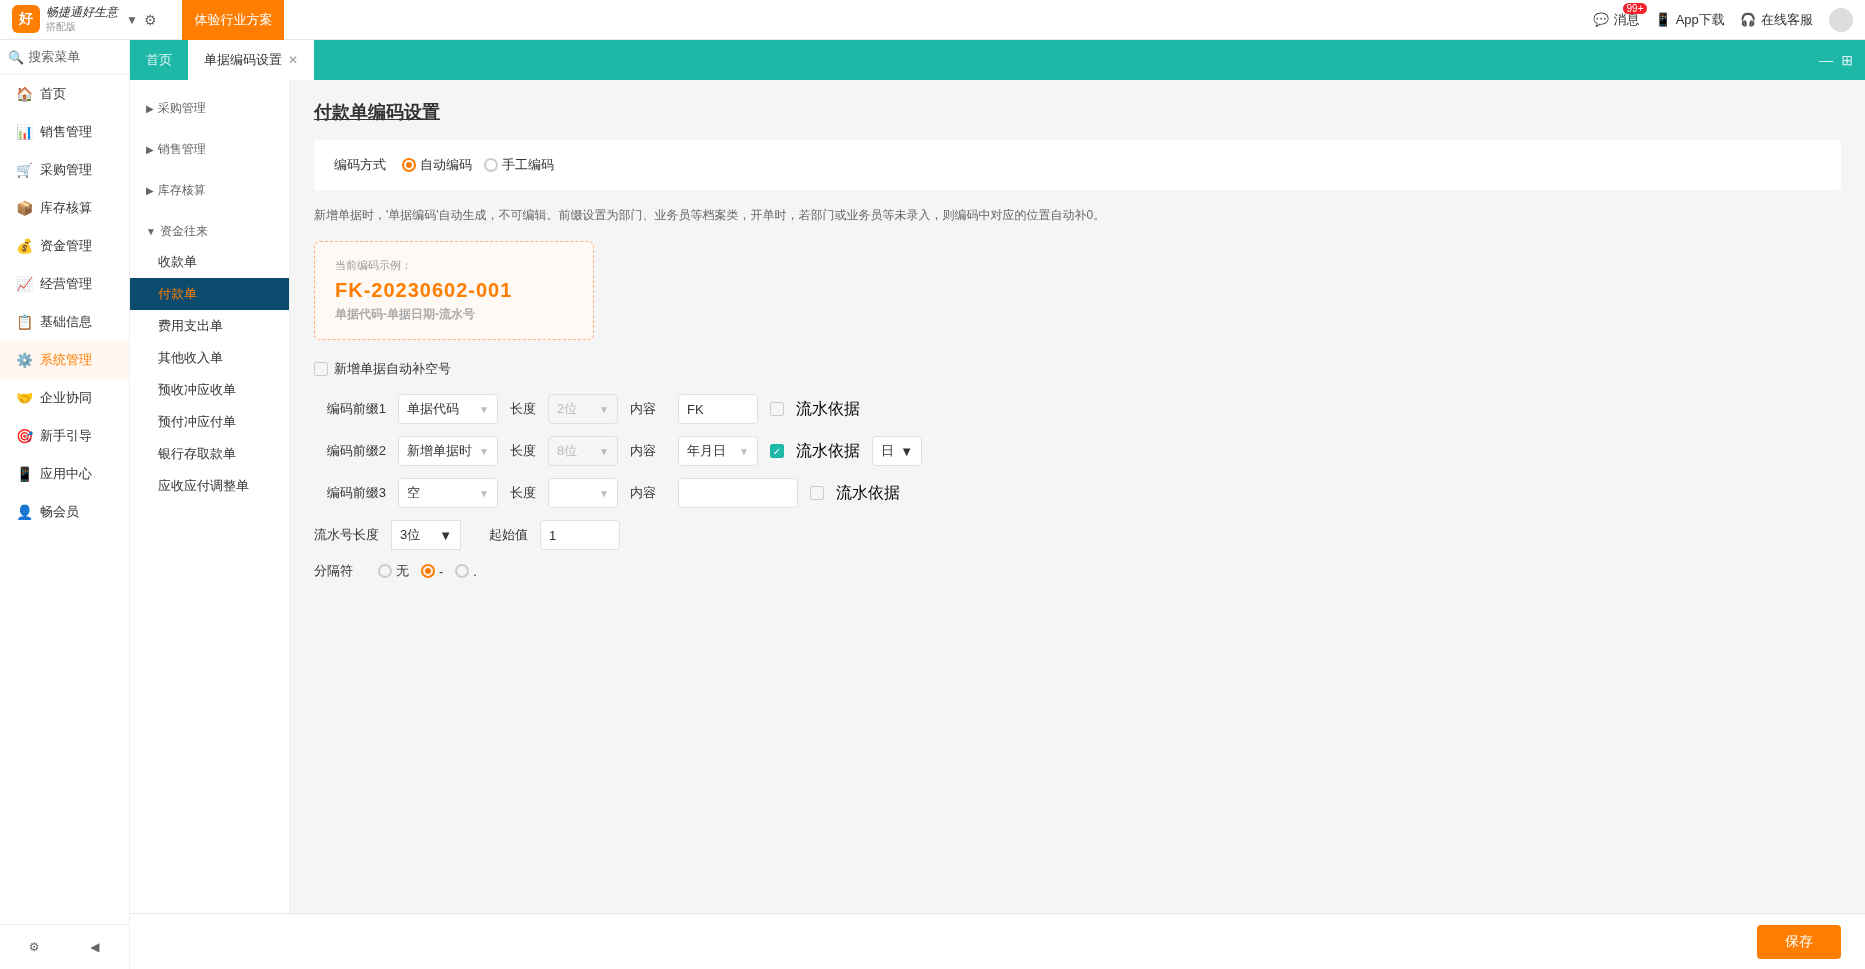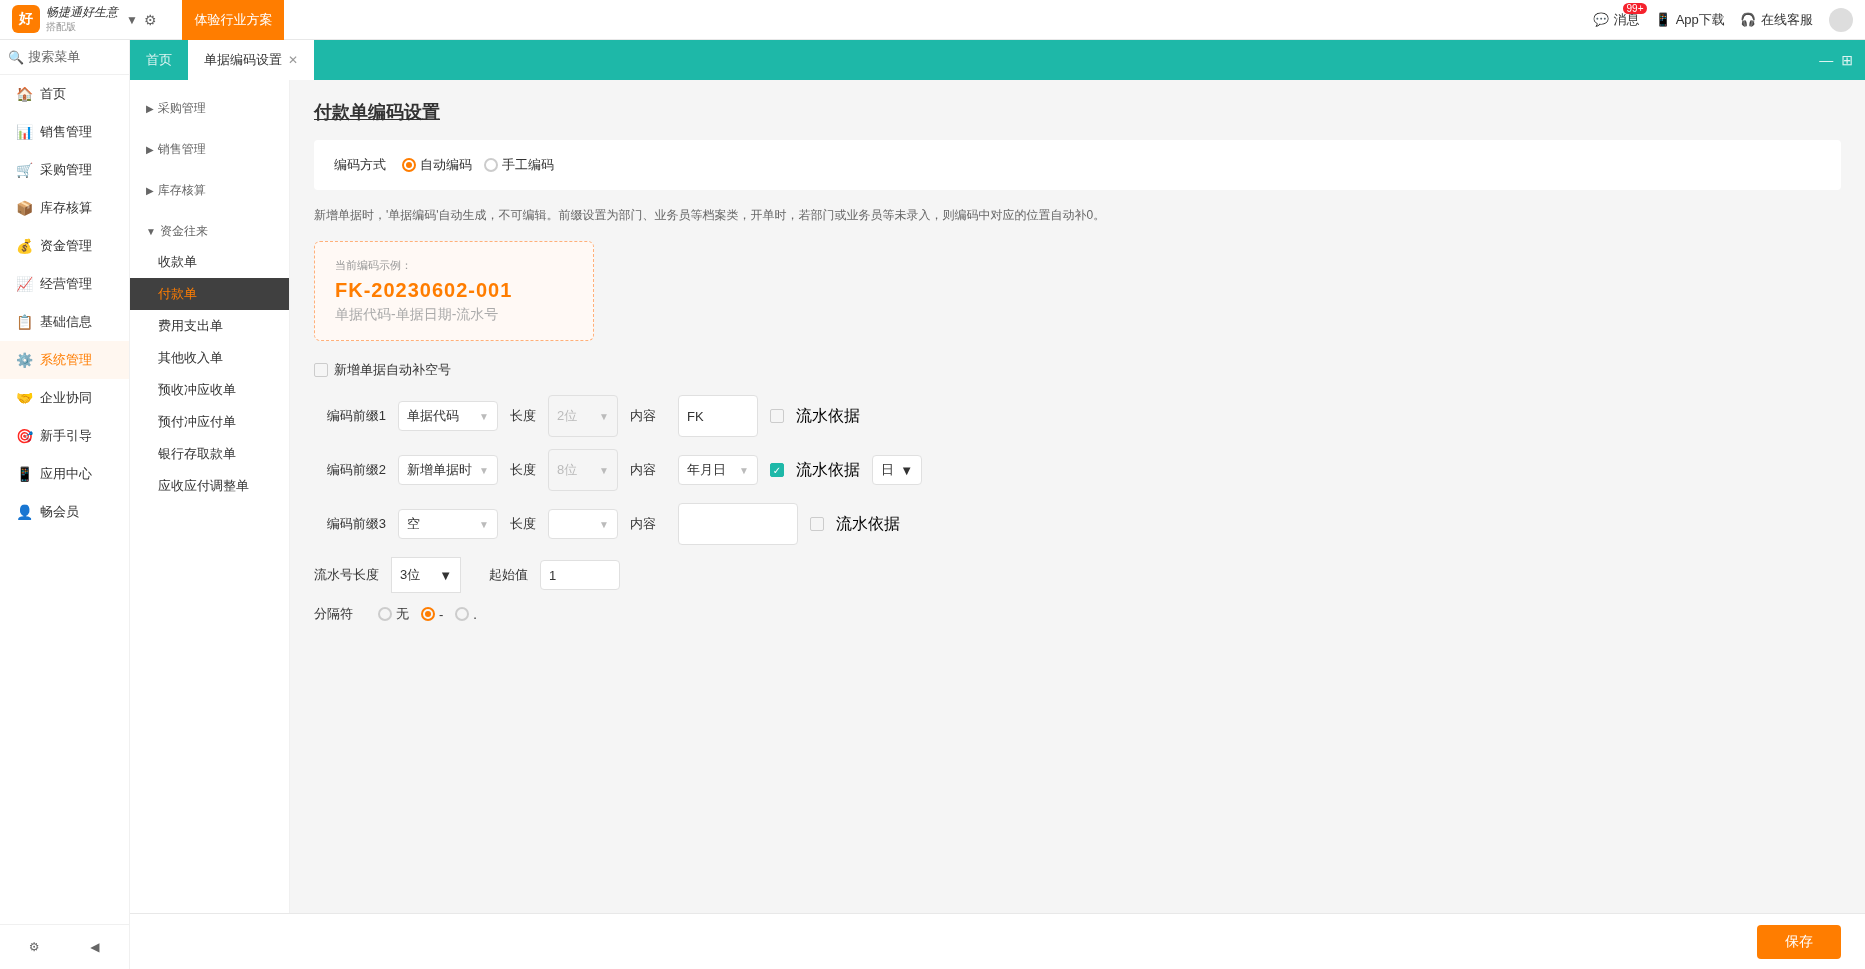--- a/index.html
+++ b/index.html
@@ -57,21 +57,21 @@
 
     
     .panel-area { display: flex; flex: 1; overflow: hidden; }
 
     
     .submenu { width: 160px; background: #fff; border-right: 1px solid #f0f0f0; overflow-y: auto; flex-shrink: 0; padding: 8px 0; }
     .submenu-section { padding: 6px 0; }
     .submenu-section-title { padding: 6px 16px; font-size: 12px; color: #666; display: flex; align-items: center; gap: 4px; cursor: pointer; }
     .submenu-section-title .arrow { font-size: 10px; }
     .submenu-item { padding: 7px 16px 7px 28px; font-size: 13px; color: #333; cursor: pointer; }
-    .submenu-item.active { background: #404040; color: #ff7d00; font-weight: 500; }
+    .submenu-item.active { background: #0c4a6e; color: #ff7d00; font-weight: 500; }
 
     
     .page-content { flex: 1; overflow-y: auto; padding: 20px 24px; background: #f5f5f5; }
     .page-title { font-size: 18px; font-weight: 600; color: #333; margin-bottom: 16px; text-decoration: underline; }
 
     
     .section-card { background: #fff; border-radius: 4px; padding: 16px 20px; margin-bottom: 16px; }
     .code-method-row { display: flex; align-items: center; gap: 16px; font-size: 13px; color: #333; }
     .radio-group { display: flex; align-items: center; gap: 12px; }
     .radio-item { display: flex; align-items: center; gap: 4px; cursor: pointer; }
@@ -79,53 +79,53 @@
     .radio-circle.checked { border-color: #ff7d00; }
     .radio-circle.checked::after { content: ''; width: 6px; height: 6px; border-radius: 50%; background: #ff7d00; display: block; }
 
     
     .notice-text { font-size: 12px; color: #666; margin-bottom: 16px; line-height: 1.6; }
 
     
     .code-example-box { border: 1.5px dashed #ffb07a; background: #fff9f5; border-radius: 6px; padding: 16px 20px; margin-bottom: 20px; display: inline-block; min-width: 280px; }
     .code-example-title { font-size: 11px; color: #999; margin-bottom: 6px; }
     .code-example-value { font-size: 20px; font-weight: 700; color: #ff7d00; letter-spacing: 1px; }
-    .code-example-desc { font-size: 14px; color: #aaa; margin-top: 4px; }
+    .code-example-desc { font-size: 12px; color: #aaa; margin-top: 4px; font-weight: bold; }
 
     
     .checkbox-row { display: flex; align-items: center; gap: 6px; font-size: 13px; color: #333; margin-bottom: 16px; }
     .checkbox-box { width: 14px; height: 14px; border: 1.5px solid #ccc; border-radius: 2px; display: flex; align-items: center; justify-content: center; cursor: pointer; flex-shrink: 0; }
 
     
     .form-row { display: flex; align-items: center; gap: 12px; margin-bottom: 12px; flex-wrap: wrap; }
     .form-label { font-size: 13px; color: #333; width: 72px; flex-shrink: 0; text-align: right; }
     .form-select { border: 1px solid #e0e0e0; border-radius: 4px; padding: 5px 8px; font-size: 13px; color: #333; background: #fff; min-width: 100px; display: flex; align-items: center; justify-content: space-between; cursor: pointer; height: 30px; gap: 4px; }
     .form-select .sel-arrow { color: #bbb; font-size: 10px; }
-    .form-input { border: 1px solid #e0e0e0; border-radius: 4px; padding: 5px 8px; font-size: 13px; color: #333; background: #fff; height: 42px; min-width: 80px; }
+    .form-input { border: 1px solid #e0e0e0; border-radius: 4px; padding: 5px 8px; font-size: 13px; color: #333; background: #fff; height: 30px; min-width: 80px; }
     .form-input.disabled { background: #f5f5f5; color: #bbb; }
     .form-text { font-size: 13px; color: #333; }
     .content-label { font-size: 13px; color: #333; width: 36px; flex-shrink: 0; }
 
     
     .serial-row { display: flex; align-items: center; gap: 12px; margin-bottom: 12px; }
     .serial-label { font-size: 13px; color: #333; }
     .serial-input { border: 1px solid #e0e0e0; border-radius: 4px; padding: 5px 8px; font-size: 13px; color: #333; background: #fff; height: 30px; width: 80px; }
 
     
     .sep-row { display: flex; align-items: center; gap: 12px; margin-bottom: 12px; }
     .sep-label { font-size: 13px; color: #333; width: 52px; }
     .sep-radio-group { display: flex; align-items: center; gap: 12px; }
     .sep-option { display: flex; align-items: center; gap: 4px; cursor: pointer; font-size: 13px; color: #333; }
 
     
     .bottom-bar { height: 56px; background: #fff; border-top: 1px solid #e8e8e8; display: flex; align-items: center; justify-content: flex-end; padding: 0 24px; flex-shrink: 0; }
     .save-btn { background: #ff7d00; color: #fff; border: none; border-radius: 4px; padding: 8px 28px; font-size: 14px; cursor: pointer; }
 
     
-    .length-select { border: 1px solid #e0e0e0; border-radius: 0; padding: 5px 8px; font-size: 13px; color: #333; background: #fff; min-width: 70px; display: flex; align-items: center; justify-content: space-between; cursor: pointer; height: 36px; gap: 2px; }
+    .length-select { border: 1px solid #e0e0e0; border-radius: 0; padding: 5px 8px; font-size: 13px; color: #333; background: #fff; min-width: 70px; display: flex; align-items: center; justify-content: space-between; cursor: pointer; height: 30px; gap: 2px; }
 
     
     .checkbox-teal { width: 14px; height: 14px; border: 1.5px solid #1eb8a8; border-radius: 2px; background: #1eb8a8; display: flex; align-items: center; justify-content: center; color: #fff; font-size: 10px; cursor: pointer; flex-shrink: 0; }
 
     .day-select { border: 1px solid #e0e0e0; border-radius: 4px; padding: 5px 8px; font-size: 13px; color: #333; background: #fff; min-width: 50px; display: flex; align-items: center; justify-content: space-between; cursor: pointer; height: 30px; gap: 4px; }
   </style>
 </head>
 <body>
 
 <div class="topbar">

